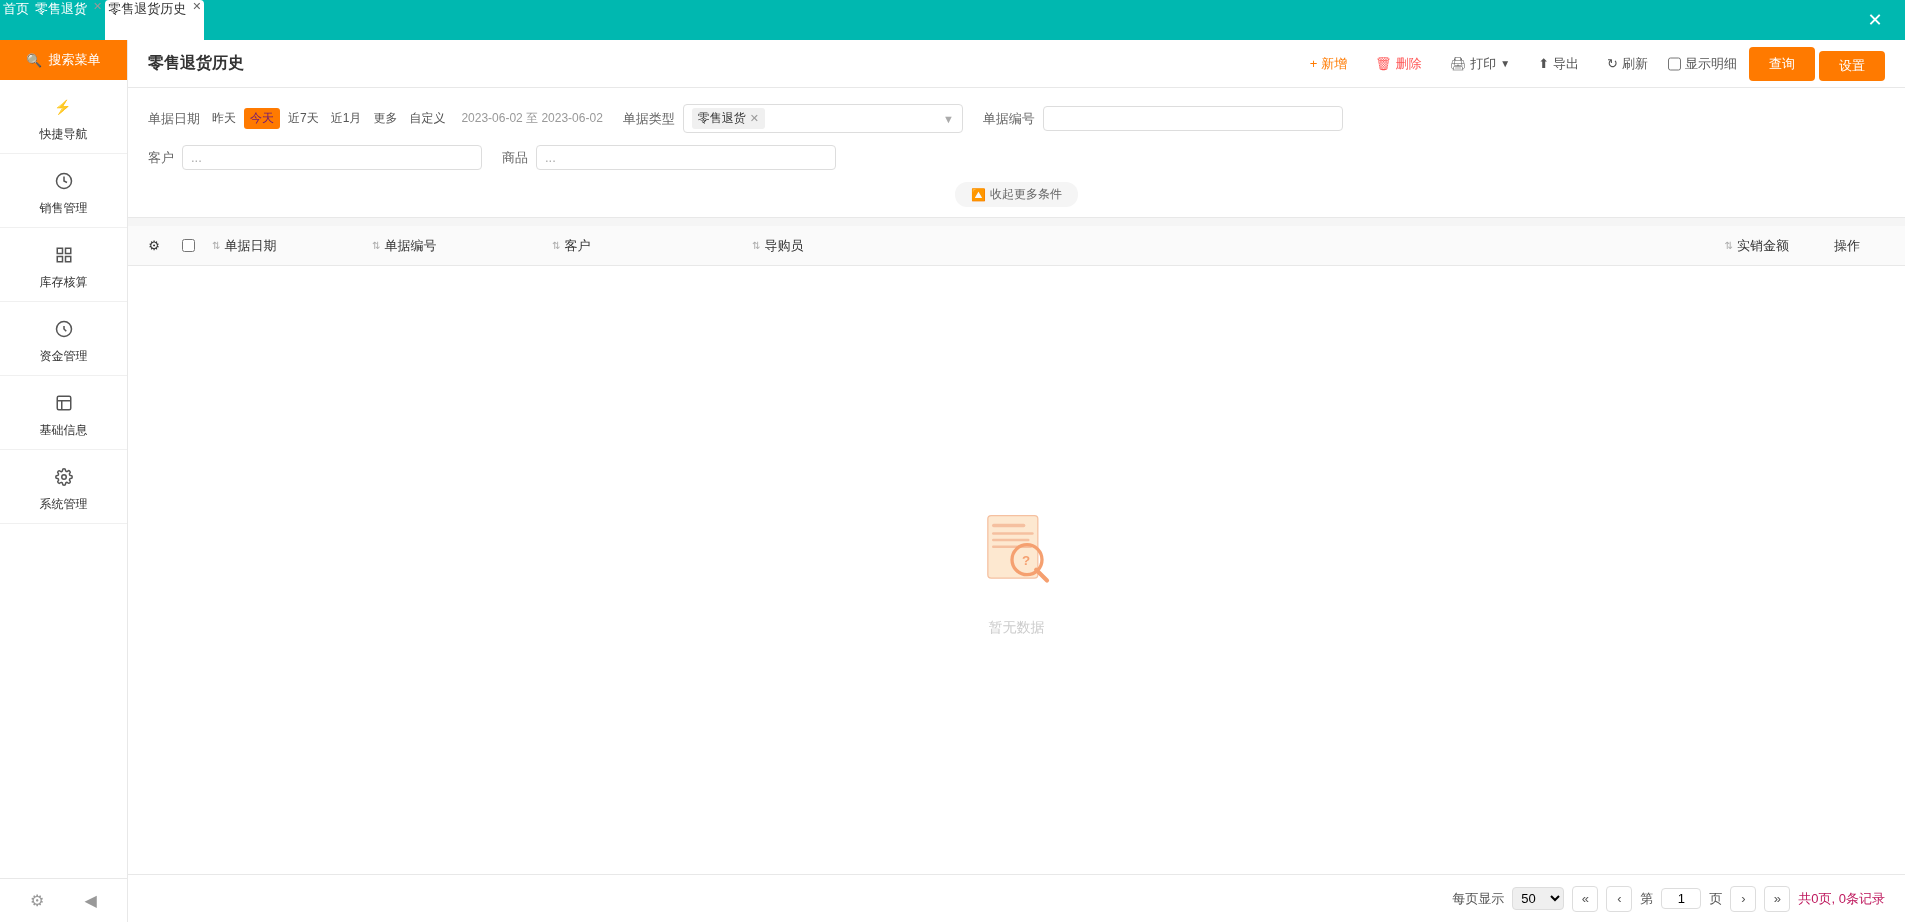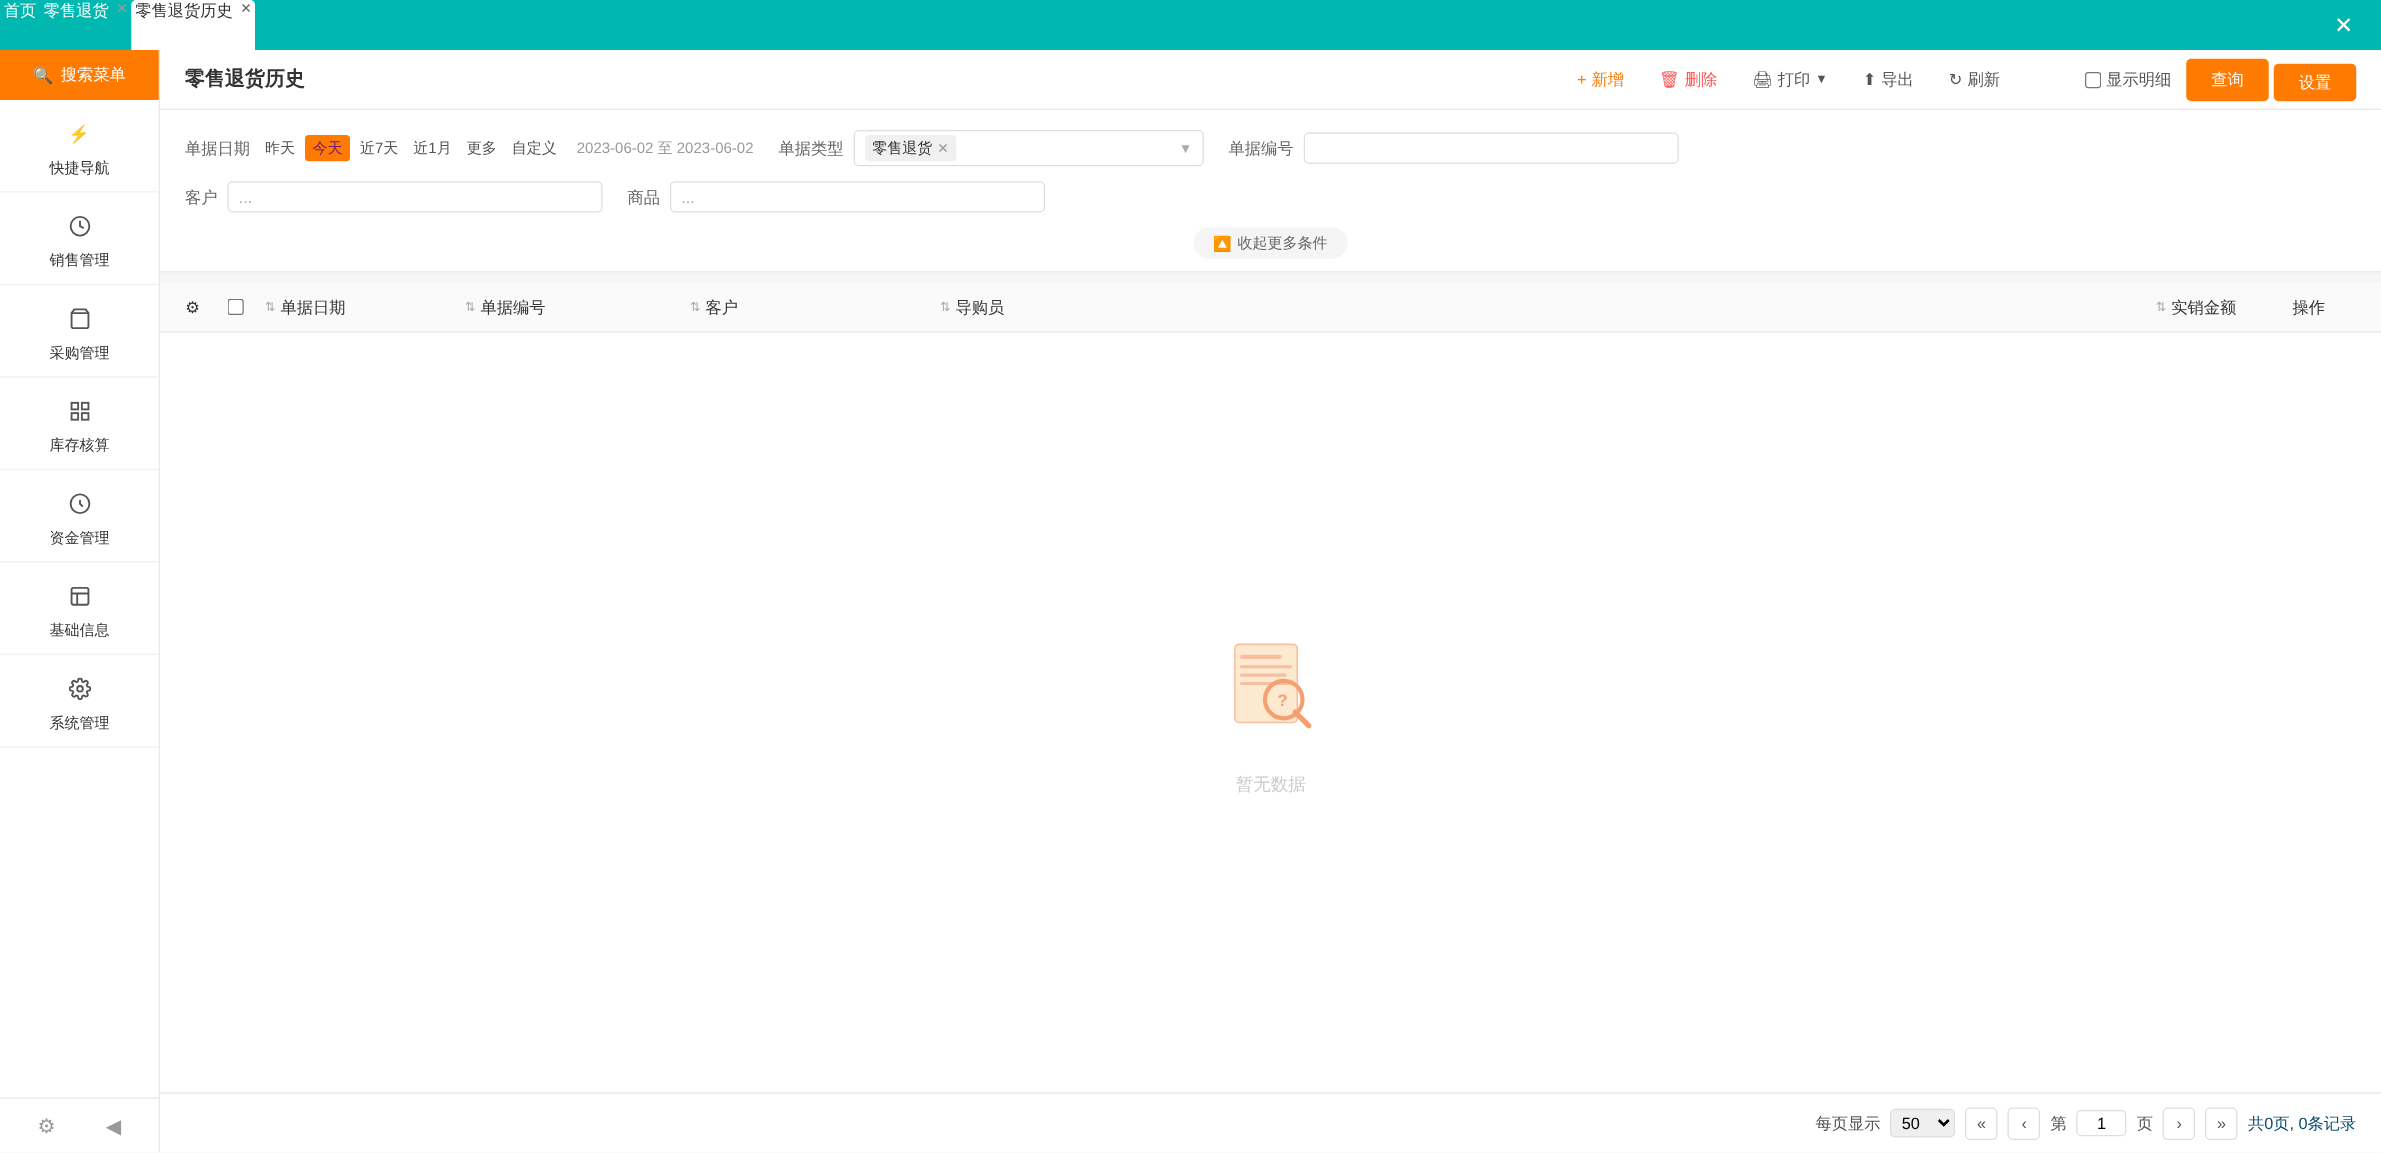--- a/index.html
+++ b/index.html
@@ -155,21 +155,21 @@
       color: #555;
       cursor: pointer;
       padding: 4px 8px;
       border-radius: 4px;
     }
     .toolbar-btn.new-btn {
       color: #ff7a00;
     }
     .toolbar-btn.delete-btn { color: #f55; }
     .display-detail-check {
-      display: flex; gap: 4px; font-size: 13px; color: #555; cursor: pointer; margin-left: 48px;
+      display: flex; gap: 4px; font-size: 13px; color: #555; cursor: pointer;
     }
     .action-btn-query {
       background: #ff7a00;
       color: #fff;
       border: none;
       border-radius: 4px;
       padding: 6px 20px;
       font-size: 13px;
       cursor: pointer;
     }
@@ -380,21 +380,21 @@
       background: #fff;
     }
     .page-input {
       width: 40px;
       border: 1px solid #ddd;
       border-radius: 4px;
       text-align: center;
       font-size: 13px;
       padding: 2px;
     }
-    .page-info { color: #0c4a6e; }
+    .page-info { color: #be185d; }
 
     .right-action-col {
       display: flex;
       flex-direction: row;
       gap: 4px;
     }
   </style>
 </head>
 <body>
 
@@ -430,29 +430,20 @@
         <span>快捷导航</span>
       </div>
       <div class="sidebar-item">
         <div class="icon-circle">
           <svg width="18" height="18" viewBox="0 0 24 24" fill="none" stroke="#555" stroke-width="2">
               <circle cx="12" cy="12" r="10"></circle>
               <path d="M12 6v6l4 2"></path>
             </svg>
         </div>
         <span>销售管理</span>
-      </div>
-      <div class="sidebar-item">
-        <div class="icon-circle">
-          <svg width="18" height="18" viewBox="0 0 24 24" fill="none" stroke="#555" stroke-width="2">
-              <path d="M6 2L3 6v14a2 2 0 002 2h14a2 2 0 002-2V6l-3-4z"></path>
-              <line x1="3" y1="6" x2="21" y2="6"></line>
-            </svg>
-        </div>
-        <span>采购管理</span>
       </div>
       <div class="sidebar-item">
         <div class="icon-circle">
           <svg width="18" height="18" viewBox="0 0 24 24" fill="none" stroke="#555" stroke-width="2">
               <rect x="3" y="3" width="7" height="7"></rect>
               <rect x="14" y="3" width="7" height="7"></rect>
               <rect x="14" y="14" width="7" height="7"></rect>
               <rect x="3" y="14" width="7" height="7"></rect>
             </svg>
         </div>

